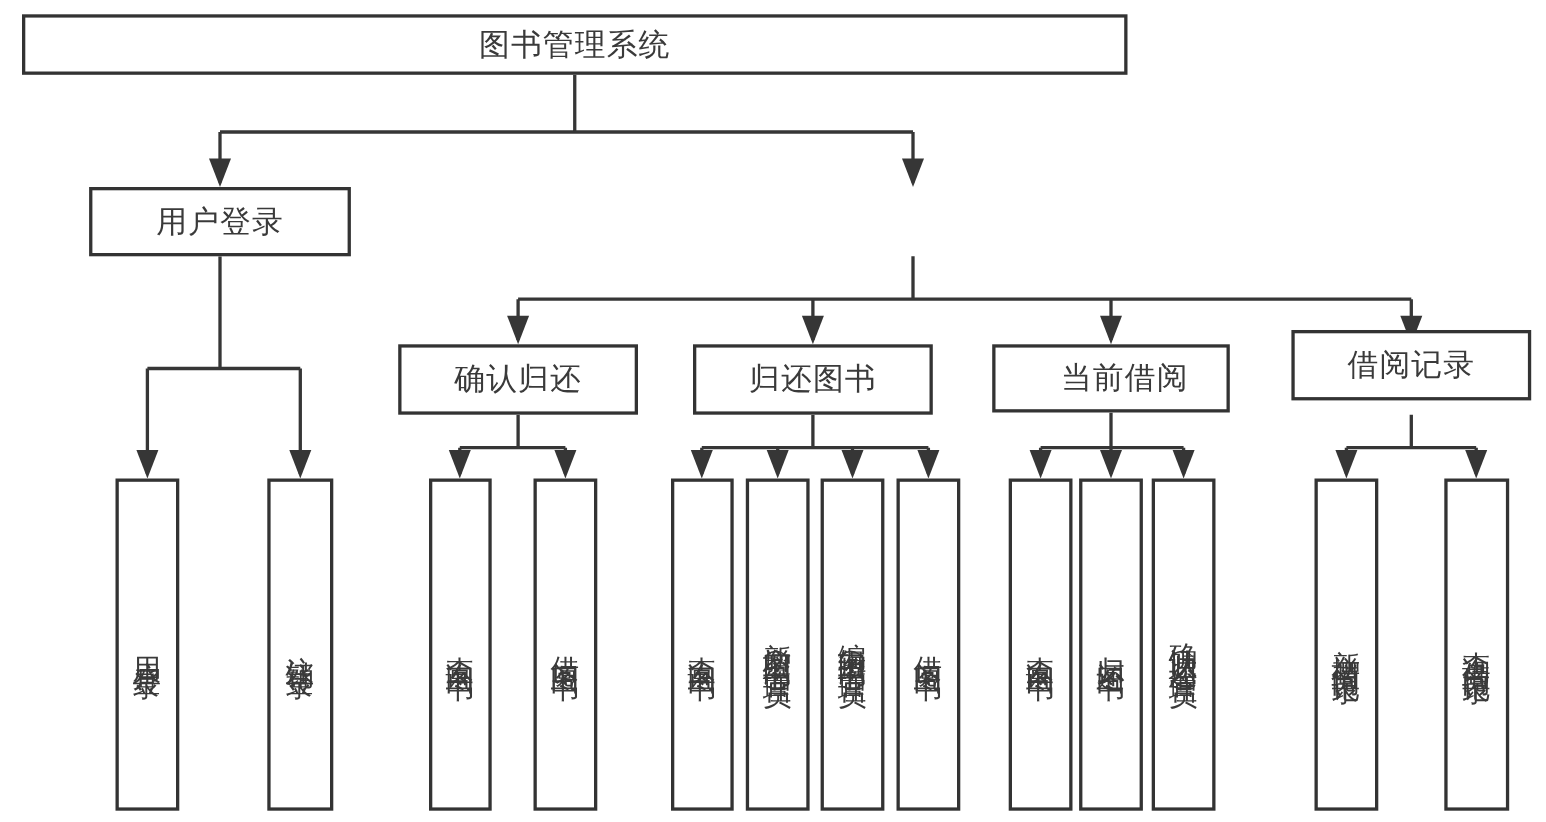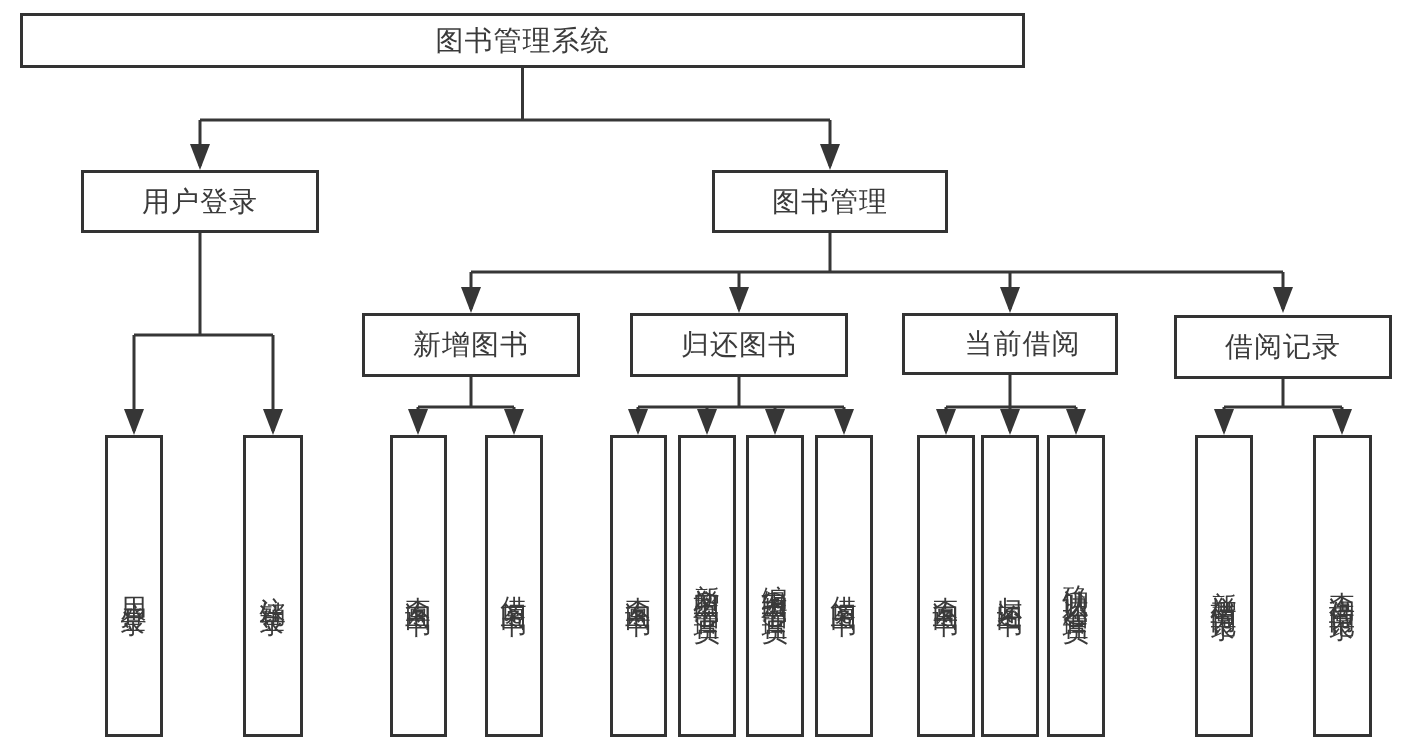--- a/index.html
+++ b/index.html
@@ -96,34 +96,31 @@
     <polygon points="1332,409 1352,409 1342,435"></polygon>
   </svg>
 
   <div class="node" style="left:20px;top:13px;width:1005px;height:55px;">
     <span>图书管理系统</span>
   </div>
 
   <div class="node" style="left:81px;top:170px;width:238px;height:63px;">
     <span>用户登录</span>
   </div>
-  <div class="node" style="left:712px;top:170px;width:236px;height:63px;">
-    <span>图书管理</span>
-  </div>
 
   <div class="node" style="left:362px;top:313px;width:218px;height:64px;">
-    <span>新增图书</span>
+    <span>确认归还</span>
   </div>
   <div class="node" style="left:630px;top:313px;width:218px;height:64px;">
     <span>归还图书</span>
   </div>
   <div class="node" style="left:902px;top:313px;width:216px;height:62px;padding-left:25px;">
     <span>当前借阅</span>
   </div>
-  <div class="node" style="left:1174px;top:315px;width:218px;height:64px;">
+  <div class="node" style="left:1174px;top:300px;width:218px;height:64px;">
     <span>借阅记录</span>
   </div>
 
   <div class="node leaf" style="left:105px;top:435px;width:58px;height:302px;">
     <span class="vtext">用户登录</span>
   </div>
   <div class="node leaf" style="left:243px;top:435px;width:60px;height:302px;">
     <span class="vtext">注销登录</span>
   </div>
 

